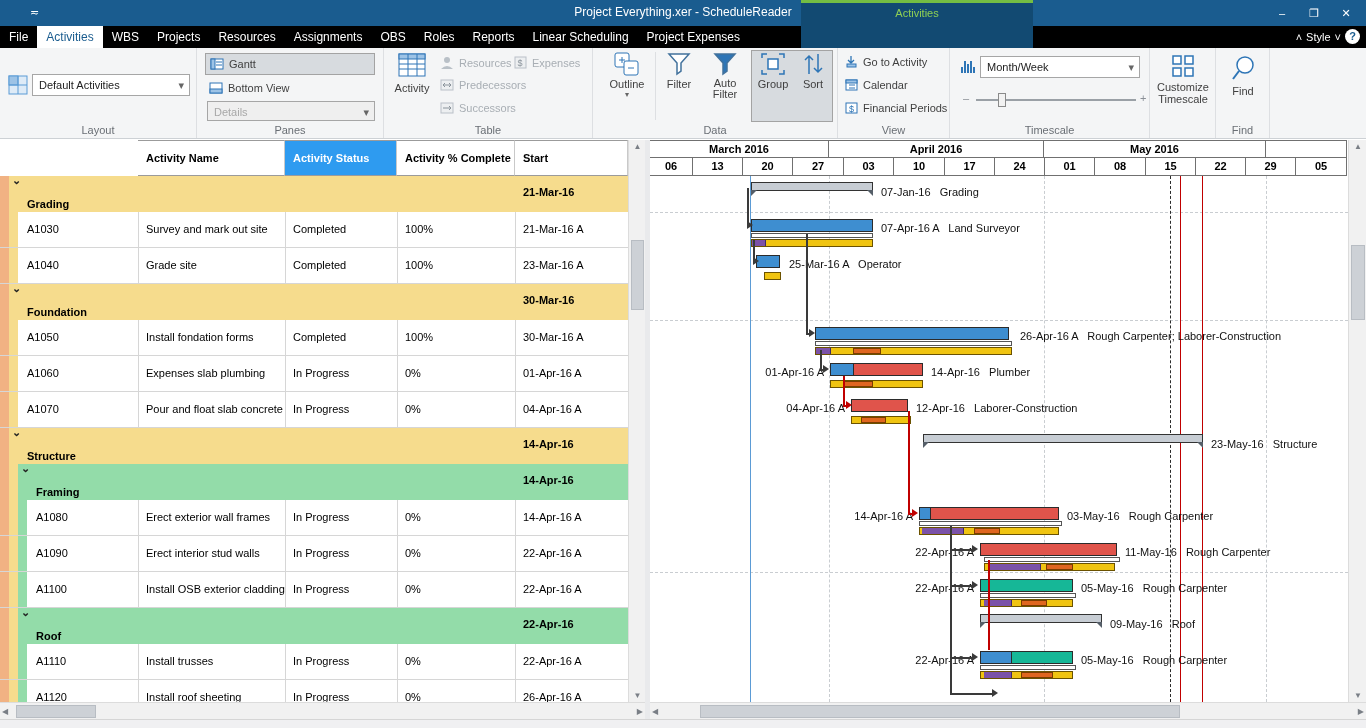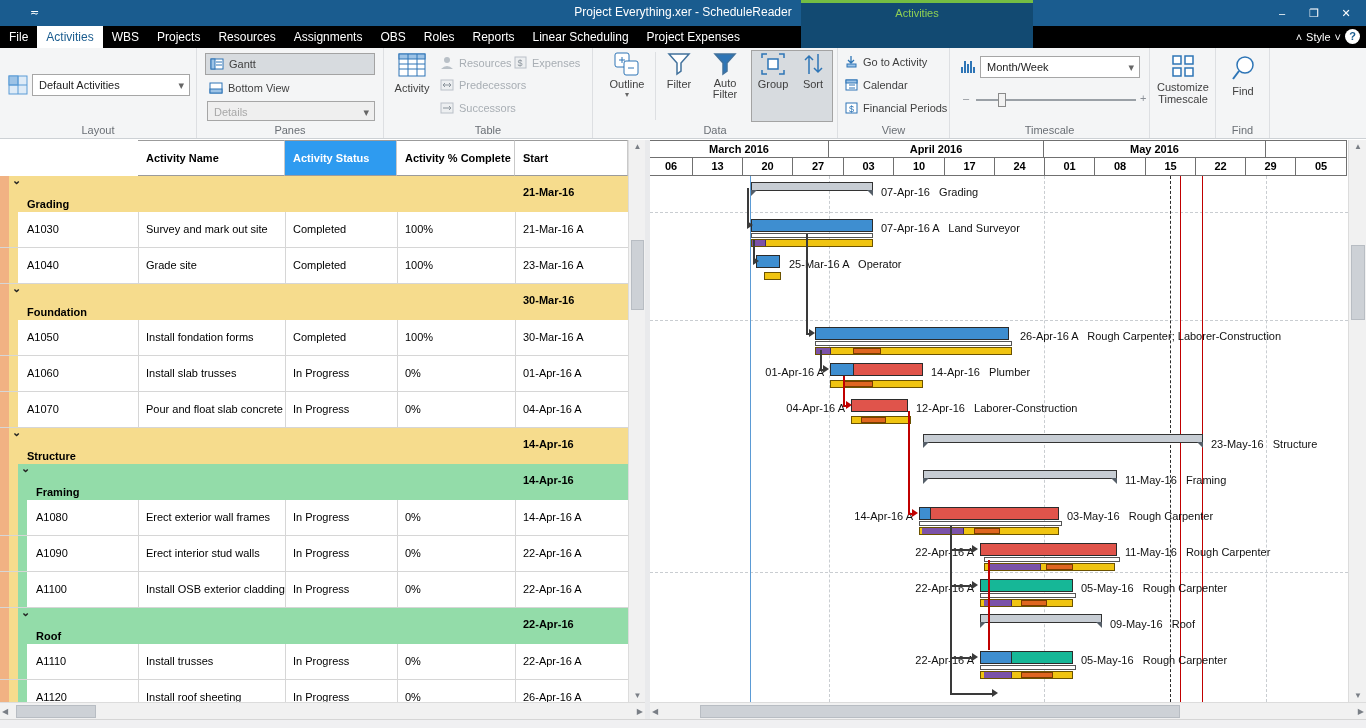--- a/index.html
+++ b/index.html
@@ -422,21 +422,21 @@
       </div>
       <div class="trow">
         <div class="strip" style="left: 0px; background: rgb(241, 178, 131);"></div>
         <div class="strip" style="left: 9px; background: rgb(246, 220, 141);"></div>
         <div class="colline" style="left: 138px;"></div>
         <div class="colline" style="left: 285px;"></div>
         <div class="colline" style="left: 397px;"></div>
         <div class="colline" style="left: 515px;"></div>
         <div class="rowline"></div>
         <div class="tcell" style="left: 27px;">A1060</div>
-        <div class="tcell" style="left: 146px;">Install slab trusses</div>
+        <div class="tcell" style="left: 146px;">Expenses slab plumbing</div>
         <div class="tcell" style="left: 293px;">In Progress</div>
         <div class="tcell" style="left: 405px;">0%</div>
         <div class="tcell" style="left: 523px;">01-Apr-16 A</div>
       </div>
       <div class="trow">
         <div class="strip" style="left: 0px; background: rgb(241, 178, 131);"></div>
         <div class="strip" style="left: 9px; background: rgb(246, 220, 141);"></div>
         <div class="colline" style="left: 138px;"></div>
         <div class="colline" style="left: 285px;"></div>
         <div class="colline" style="left: 397px;"></div>
@@ -584,21 +584,21 @@
       <div class="vl" style="left: 394px; border-left: 1px dashed rgb(201, 205, 209);"></div>
       <div class="vl" style="left: 616px; border-left: 1px dashed rgb(201, 205, 209);"></div>
       <div class="vl" style="left: 520px; border-left: 1px dashed rgb(43, 43, 43);"></div>
       <div class="vl" style="left: 530px; border-left: 1.5px solid rgb(192, 0, 0);"></div>
       <div class="vl" style="left: 552px; border-left: 1.5px solid rgb(192, 0, 0);"></div>
       <div class="crow" style="top: 0px;">
         <div class="sum" style="left: 101px; width: 122px;">
           <div class="tickL"></div>
           <div class="tickR"></div>
         </div>
-        <div class="lblR" style="left: 231px;">07-Apr-16   Grading</div>
+        <div class="lblR" style="left: 231px;">07-Jan-16   Grading</div>
       </div>
       <div class="crow" style="top: 36px;">
         <div class="task" style="left: 101px; width: 122px;">
           <div class="seg" style="width: 122px; background: rgb(62, 142, 208); flex: 0 0 auto;"></div>
         </div>
         <div class="out" style="left: 101px; width: 122px;"></div>
         <div class="res" style="left: 101px; width: 122px; top: 27px;">
           <div class="iseg" style="left: 0px; width: 14px; background: rgb(123, 82, 168); border-right: 1px solid rgb(63, 42, 102);"></div>
         </div>
         <div class="lblR" style="left: 231px;">07-Apr-16 A   Land Surveyor</div>
@@ -641,27 +641,20 @@
         </div>
         <div class="lblL" style="left: 85px;">04-Apr-16 A</div>
         <div class="lblR" style="left: 266px;">12-Apr-16   Laborer-Construction</div>
       </div>
       <div class="crow" style="top: 252px;">
         <div class="sum" style="left: 273px; width: 280px;">
           <div class="tickL"></div>
           <div class="tickR"></div>
         </div>
         <div class="lblR" style="left: 561px;">23-May-16   Structure</div>
-      </div>
-      <div class="crow" style="top: 288px;">
-        <div class="sum" style="left: 273px; width: 194px;">
-          <div class="tickL"></div>
-          <div class="tickR"></div>
-        </div>
-        <div class="lblR" style="left: 475px;">11-May-16   Framing</div>
       </div>
       <div class="crow" style="top: 324px;">
         <div class="task" style="left: 269px; width: 140px;">
           <div class="seg" style="width: 10px; background: rgb(62, 142, 208); flex: 0 0 auto;"></div>
           <div class="seg" style="width: 130px; background: rgb(224, 84, 75); flex: 0 0 auto;"></div>
         </div>
         <div class="out" style="left: 269px; width: 143px;"></div>
         <div class="res" style="left: 269px; width: 140px; top: 27px;">
           <div class="iseg" style="left: 2px; width: 42px; background: rgb(123, 82, 168); border-right: 1px solid rgb(63, 42, 102);"></div>
           <div class="iseg" style="left: 54px; width: 26px; background: rgb(224, 102, 31); border: 1px solid rgb(122, 62, 0);"></div>

